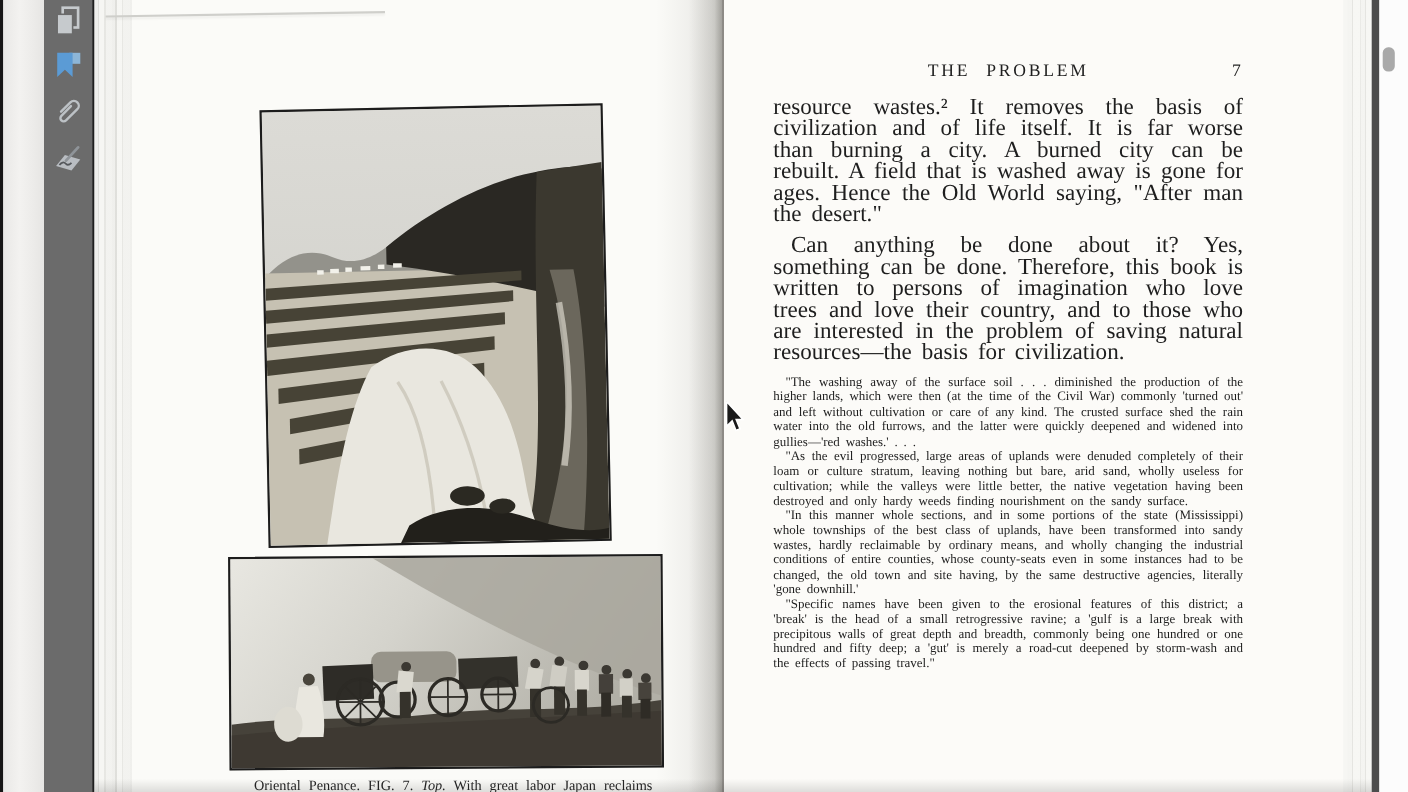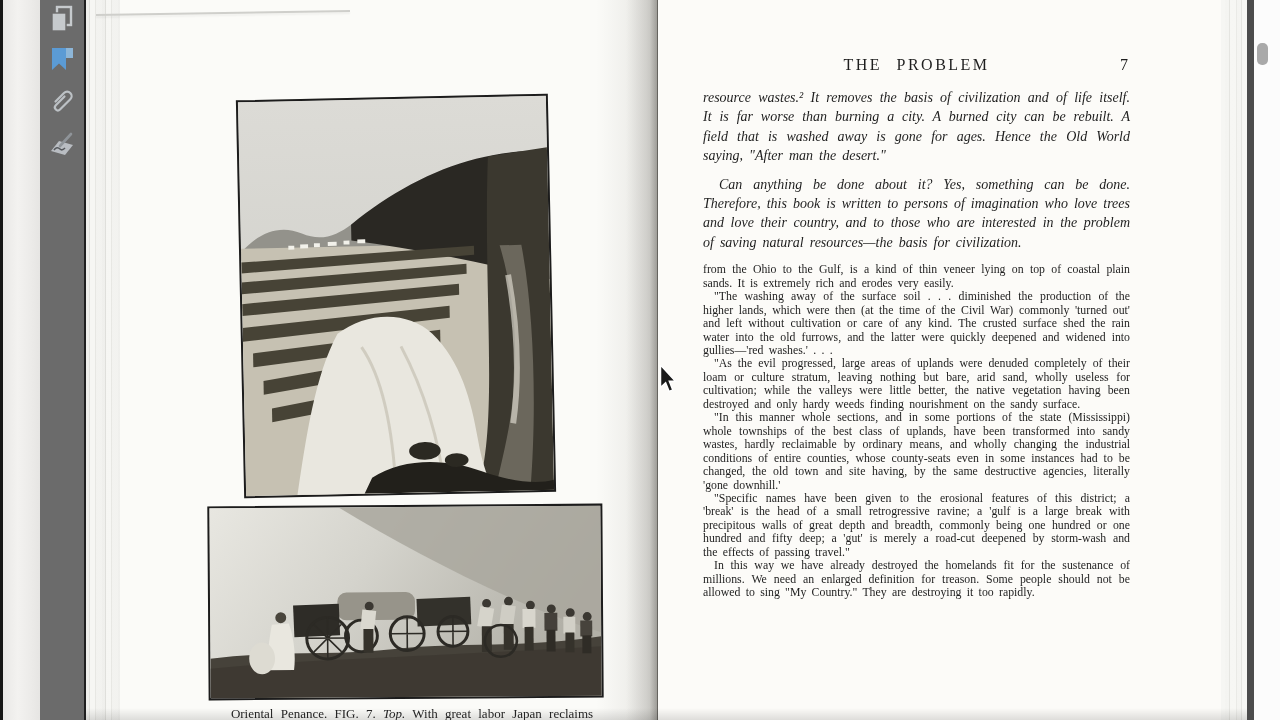--- a/index.html
+++ b/index.html
@@ -36,22 +36,22 @@
   .fig-bottom{left:122px;top:505px;width:395px;height:194px;transform:rotate(-0.4deg);}
   .figure svg{display:block;width:100%;height:100%;}
   .fig-caption{position:absolute;left:124px;top:706px;width:404px;text-align:center;
       font-size:13px;word-spacing:4px;color:#262626;}
   .fig-caption em{font-style:italic;}
   
   .text-col{position:absolute;left:617px;top:50px;width:427px;}
   .running-head{position:relative;text-align:center;font-size:16px;letter-spacing:2.5px;
       word-spacing:8px;margin:6px 0 14px;}
   .rh-page{position:absolute;right:2px;top:0;letter-spacing:0;}
-  .body-para{margin:0 0 9px;font-size:14px;line-height:19.4px;text-align:justify;
-      word-spacing:0.18em;font-style:italic;}
+  .body-para{margin:0 0 9px;font-size:21px;line-height:19.4px;text-align:justify;
+      word-spacing:0.18em;}
   .body-para.ind{text-indent:16px;}
   .fine-print{margin-top:11px;}
   .fp{margin:0;font-size:11.8px;line-height:13.45px;text-align:justify;word-spacing:0.2em;}
   .fp.ind{text-indent:11px;}
   .fp em{font-style:italic;}
   
   .right-dark-strip{position:absolute;left:1247px;top:0;width:7px;height:720px;background:#4c4c4c;}
   .scrollbar{position:absolute;left:1254px;top:0;width:26px;height:720px;background:#fcfcfc;}
   .scroll-thumb{position:absolute;left:3px;top:43px;width:11px;height:22px;border-radius:5px;
       background:#a9a9a9;cursor:pointer;}
@@ -214,26 +214,24 @@
     <div class="deckle-right"></div>
 
     <div class="text-col">
       <div class="running-head">
         <span>THE PROBLEM</span>
         <span class="rh-page">7</span>
       </div>
       <p class="body-para">resource wastes.² It removes the basis of civilization and of life itself. It is far worse than burning a city. A burned city can be rebuilt. A field that is washed away is gone for ages. Hence the Old World saying, "After man the desert."</p>
       <p class="body-para ind">Can anything be done about it? Yes, something can be done. Therefore, this book is written to persons of imagination who love trees and love their country, and to those who are interested in the problem of saving natural resources—the basis for civilization.</p>
       <div class="fine-print">
-        <p class="fp"><span>from the Ohio to the Gulf, is a kind of thin veneer lying on top of coastal plain sands. It is extremely rich and erodes very easily.</span></p>
         <p class="fp ind"><span>"The washing away of the surface soil . . . diminished the production of the higher lands, which were then (at the time of the Civil War) commonly 'turned out' and left without cultivation or care of any kind. The crusted surface shed the rain water into the old furrows, and the latter were quickly deepened and widened into gullies—'red washes.' . . .</span></p>
         <p class="fp ind"><span>"As the evil progressed, large areas of uplands were denuded completely of their loam or culture stratum, leaving nothing but bare, arid sand, wholly useless for cultivation; while the valleys were little better, the native vegetation having been destroyed and only hardy weeds finding nourishment on the sandy surface.</span></p>
         <p class="fp ind"><span>"In this manner whole sections, and in some portions of the state (Mississippi) whole townships of the best class of uplands, have been transformed into sandy wastes, hardly reclaimable by ordinary means, and wholly changing the industrial conditions of entire counties, whose county-seats even in some instances had to be changed, the old town and site having, by the same destructive agencies, literally 'gone downhill.'</span></p>
         <p class="fp ind"><span>"Specific names have been given to the erosional features of this district; a 'break' is the head of a small retrogressive ravine; a 'gulf is a large break with precipitous walls of great depth and breadth, commonly being one hundred or one hundred and fifty deep; a 'gut' is merely a road-cut deepened by storm-wash and the effects of passing travel."</span></p>
-        <p class="fp ind"><span>In this way we have already destroyed the homelands fit for the sustenance of millions. We need an enlarged definition for treason. Some people should not be allowed to sing "My Country." They are destroying it too rapidly.</span></p>
       </div>
     </div>
 
     <div class="bottom-shade"></div>
   </div>
 
   <div class="right-dark-strip"></div>
   <div class="scrollbar">
     <div class="scroll-thumb"></div>
   </div>

